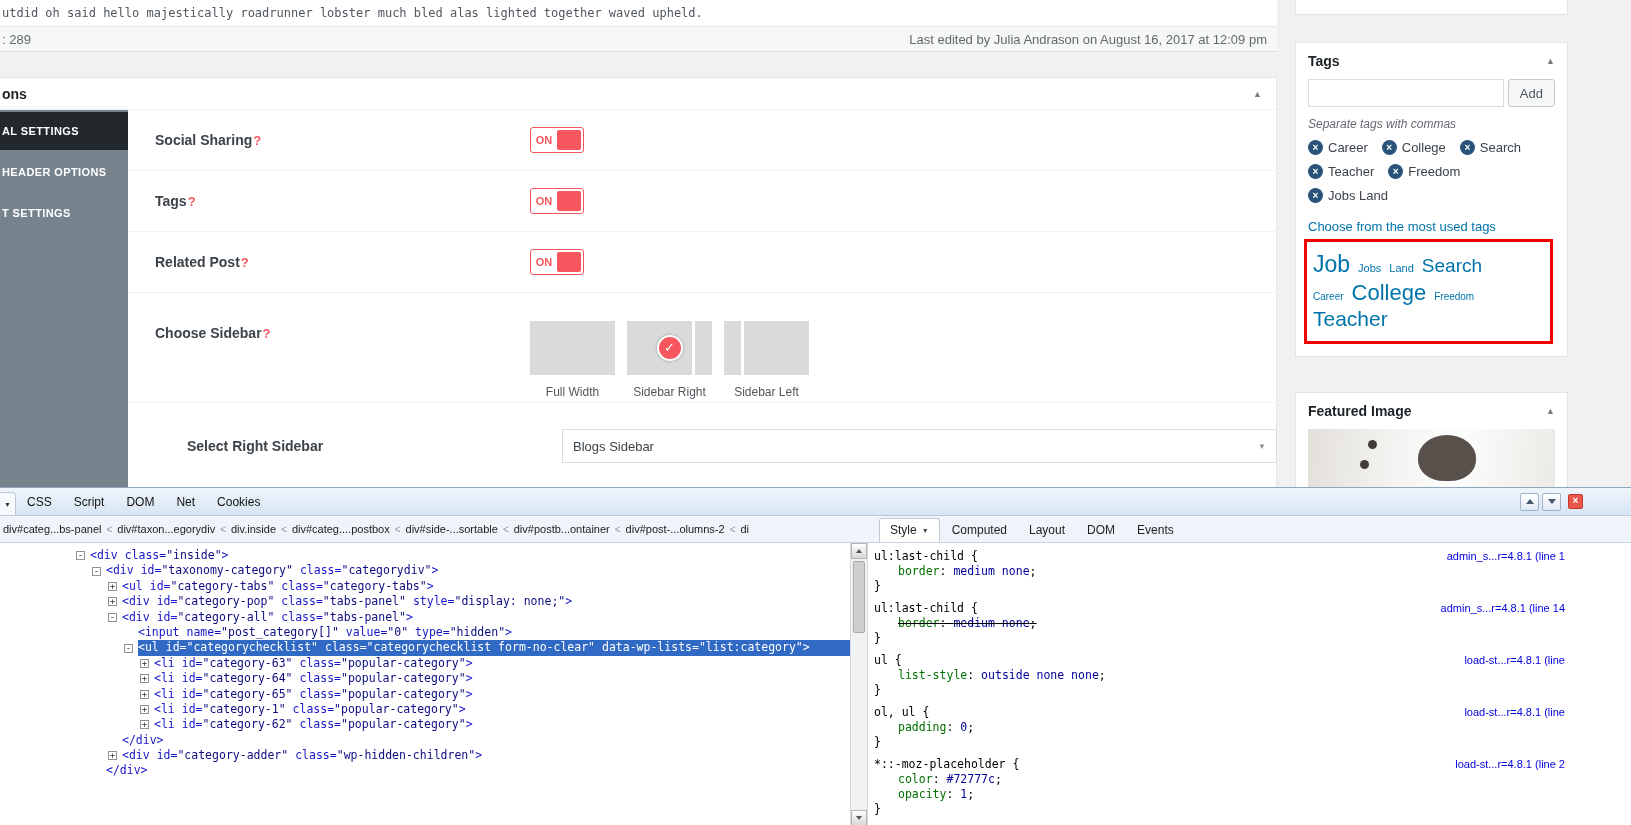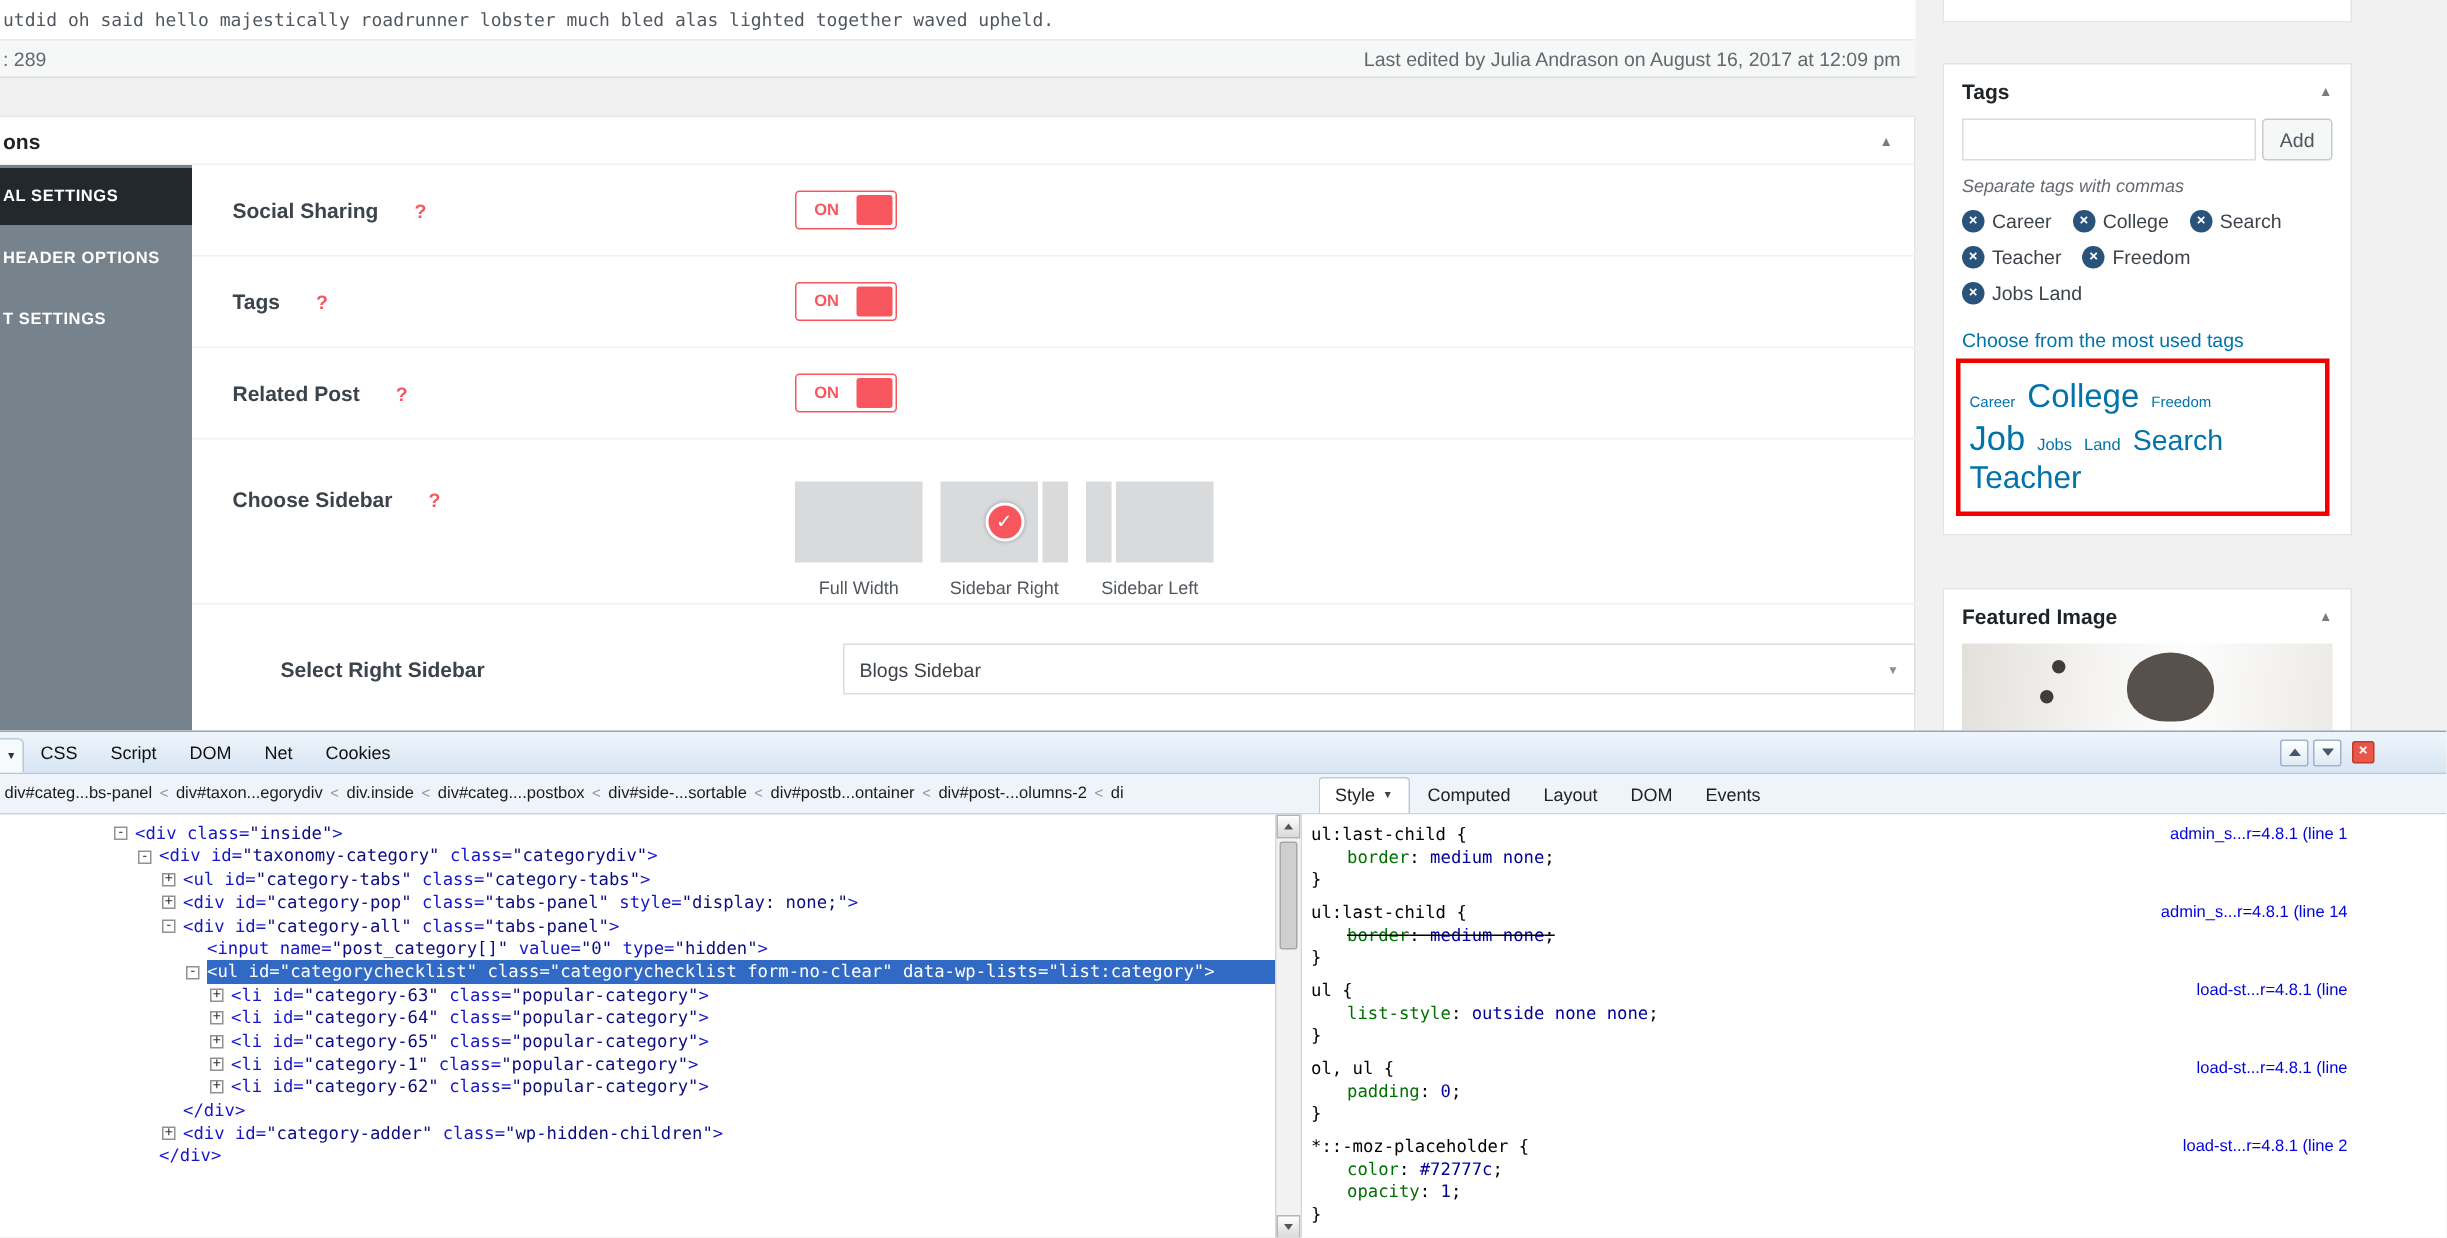--- a/index.html
+++ b/index.html
@@ -39,26 +39,26 @@
   .tabs-col { width:128px; flex-shrink:0; background:#76828c; padding-top:2px; }
   .opt-tab {
     height:38px; margin-bottom:3px; display:flex; align-items:center; padding-left:2px;
     color:#fff; font-size:11px; font-weight:bold; letter-spacing:.4px; cursor:default;
   }
   .opt-tab.active { background:#23282d; }
 
   .rows { flex:1; }
   .row { display:flex; align-items:center; border-bottom:1px solid #f0f0f1; padding-left:27px; }
   .row-toggle { height:61px; }
-  .row-label { width:375px; display:flex; align-items:center; gap:24px; }
+  .row-label { width:375px; display:flex; align-items:center; gap:1px; }
   .lbl { font-size:14px; font-weight:bold; color:#3c434a; }
   .help { color:#f8565f; font-weight:bold; font-size:13px; }
 
   .toggle {
-    width:68px; height:26px; border:1px solid #f8565f; border-radius:3px;
+    width:54px; height:26px; border:1px solid #f8565f; border-radius:3px;
     background:#fff; display:flex; align-items:center;
   }
   .toggle-on { flex:1; text-align:center; color:#f8565f; font-size:11px; font-weight:bold; }
   .toggle-knob { width:24px; height:20px; margin-right:2px; background:#f8565f; border-radius:2px; }
 
   .row-sidebar { height:110px; align-items:center; padding-top:24px; }
   .thumbs { display:flex; gap:12px; }
   .thumb { width:85px; }
   .thumb-box { height:54px; display:flex; gap:3px; position:relative; }
   .blk { background:#d9dadc; }
@@ -338,22 +338,22 @@
           </span>
           <span class="chip">
             <span class="chip-x">×</span>
             <span>Jobs Land</span>
           </span>
         </div>
 
         <div class="most-used">Choose from the most used tags</div>
         <div class="cloud-box">
           <div>
+              <div class="cloud-row"><span class="cloud-tag" style="font-size: 23px;">Job</span><span class="cloud-tag" style="font-size: 11px;">Jobs</span><span class="cloud-tag" style="font-size: 11px;">Land</span><span class="cloud-tag" style="font-size: 19px;">Search</span></div>
               <div class="cloud-row"><span class="cloud-tag" style="font-size: 10px;">Career</span><span class="cloud-tag" style="font-size: 22px;">College</span><span class="cloud-tag" style="font-size: 10px;">Freedom</span></div>
-              <div class="cloud-row"><span class="cloud-tag" style="font-size: 23px;">Job</span><span class="cloud-tag" style="font-size: 11px;">Jobs</span><span class="cloud-tag" style="font-size: 11px;">Land</span><span class="cloud-tag" style="font-size: 19px;">Search</span></div>
               <div class="cloud-row"><span class="cloud-tag" style="font-size: 21px;">Teacher</span></div>
             </div>
         </div>
       </div>
     </div>
 
     <div class="panel" style="margin-top:35px;">
       <div class="panel-h">
         <span class="panel-title">Featured Image</span>
         <span class="panel-caret">▲</span>

